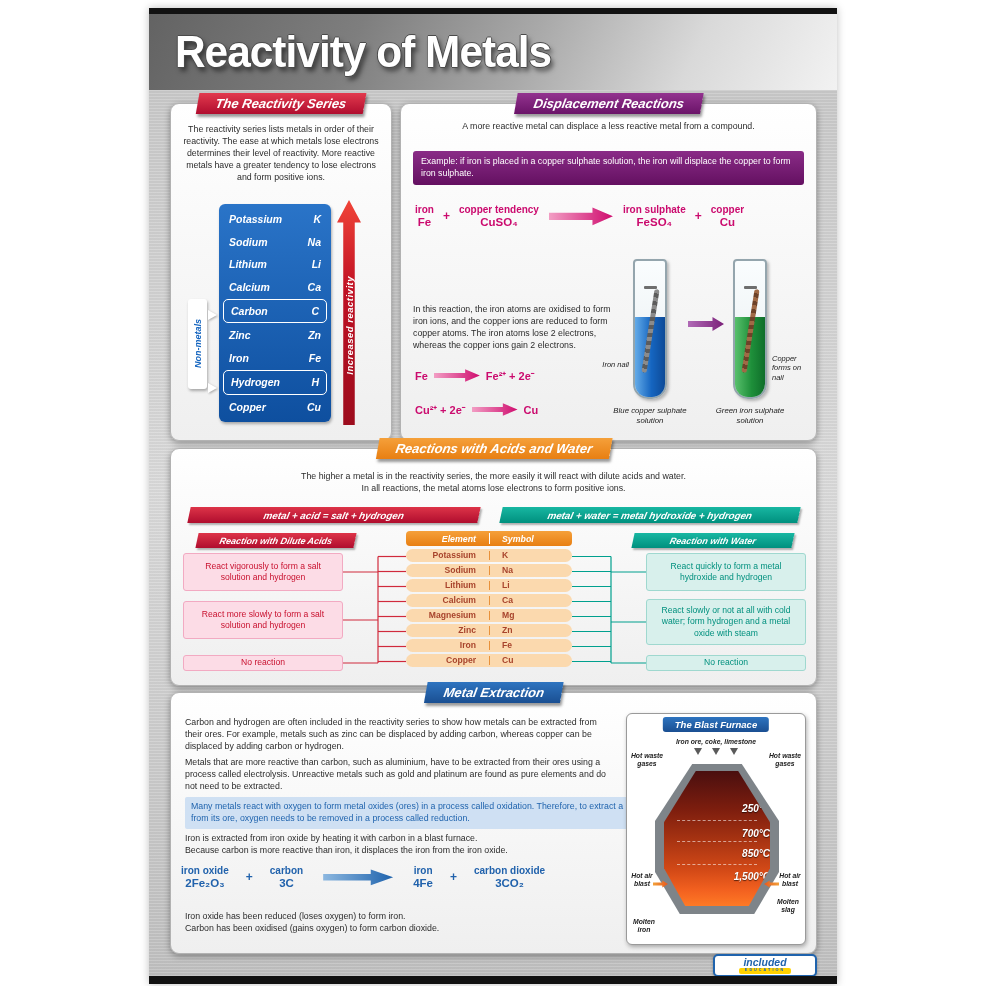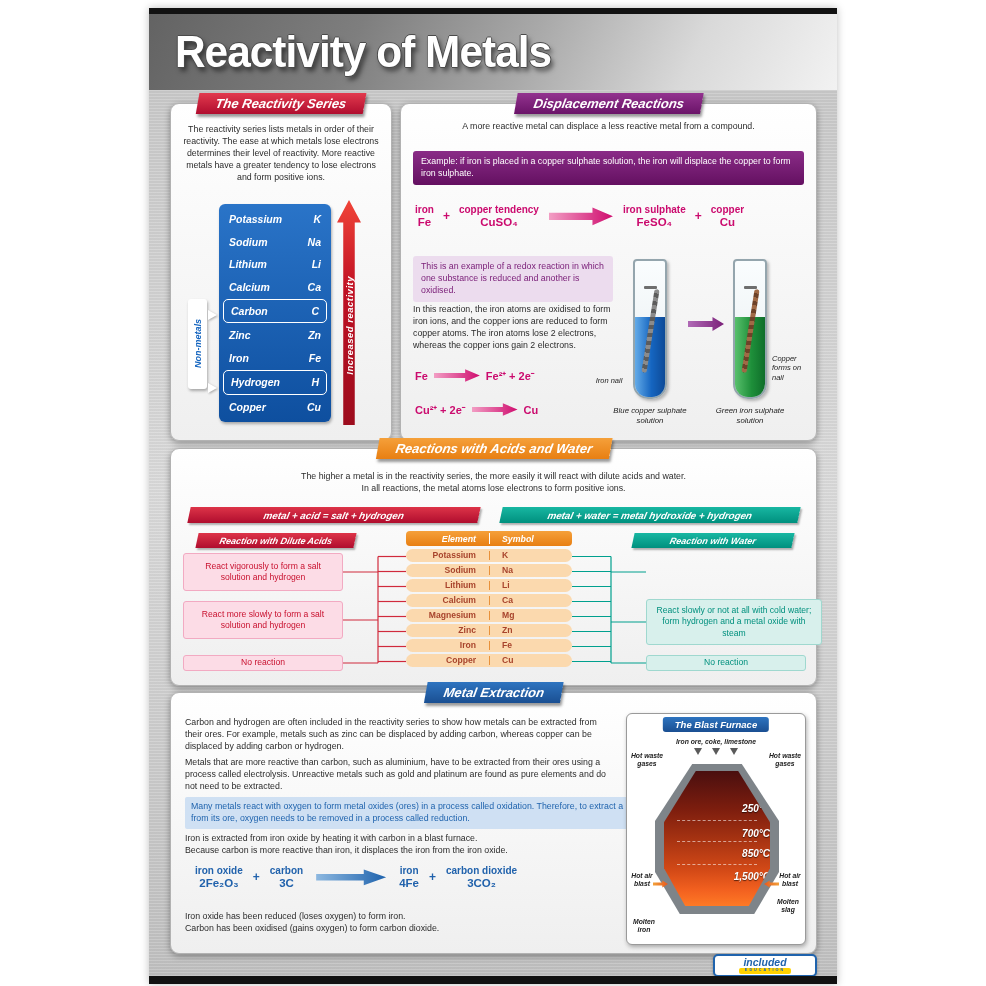--- a/index.html
+++ b/index.html
@@ -197,21 +197,20 @@
         <span class="stack">
             <span class="nm">iron sulphate</span>
             <span class="fm">FeSO₄</span>
           </span>
         <span class="plus">+</span>
         <span class="stack">
             <span class="nm">copper</span>
             <span class="fm">Cu</span>
           </span>
       </div>
-      <div class="pbox small" style="position:absolute;left:12px;top:152px;width:200px;background:#ecdcee;color:#7b2079">This is an example of a redox reaction in which one substance is reduced and another is oxidised.</div>
       <p class="small" style="position:absolute;left:12px;top:200px;width:200px">In this reaction, the iron atoms are oxidised to form iron ions, and the copper ions are reduced to form copper atoms. The iron atoms lose 2 electrons, whereas the copper ions gain 2 electrons.</p>
       <div class="halfeq magenta" style="left:14px;top:264px">
         <span>Fe</span>
         <span class="arrow-r arrow-pink" style="width:46px;height:14px"></span>
         <span>Fe²⁺ +  2e⁻</span>
       </div>
       <div class="halfeq magenta" style="left:14px;top:298px">
         <span>Cu²⁺ +  2e⁻</span>
         <span class="arrow-r arrow-pink" style="width:46px;height:14px"></span>
         <span>Cu</span>
@@ -221,21 +220,21 @@
         <div class="liquid blue"></div>
         <div class="nail steel"></div>
         <div class="nailhead"></div>
       </div>
       <div class="tube" style="left:332px;top:155px">
         <div class="liquid green"></div>
         <div class="nail copper"></div>
         <div class="nailhead"></div>
       </div>
       <span class="arrow-r arrow-purple" style="position:absolute;left:287px;top:212px;width:36px;height:16px"></span>
-      <div class="tubelabel" style="left:188px;top:272px;width:40px;text-align:center">Iron nail</div>
+      <div class="tubelabel" style="left:188px;top:256px;width:40px;text-align:right">Iron nail</div>
       <div class="tubelabel" style="left:371px;top:250px;width:42px">Copper forms on nail</div>
       <div class="tubecaption" style="left:201px;top:302px;width:96px">Blue copper sulphate solution</div>
       <div class="tubecaption" style="left:301px;top:302px;width:96px">Green iron sulphate solution</div>
     </section>
 
     <section class="panel" style="left:21px;top:440px;width:647px;height:238px">
       <div class="banner orange">Reactions with Acids and Water</div>
       <p class="small center" style="position:absolute;top:34px;left:60px;right:60px">In all reactions, the metal atoms lose electrons to form positive ions.</p>
       <p class="small center" style="position:absolute;top:22px;left:60px;right:60px">The higher a metal is in the reactivity series, the more easily it will react with dilute acids and water.</p>
       <div class="eqbanner red" style="left:18px;top:58px;width:290px">metal + acid = salt + hydrogen</div>
@@ -318,32 +317,33 @@
         <div class="arow">
             <span class="acell-l">Copper</span>
             <span class="asep"></span>
             <span class="acell-r">Cu</span>
           </div>
       </div>
 
       <div class="reactbox pink" style="left:12px;top:152px;width:160px;height:38px">React more slowly to form a salt solution and hydrogen</div>
       <div class="reactbox pink" style="left:12px;top:104px;width:160px;height:38px">React vigorously to form a salt solution and hydrogen</div>
       <div class="reactbox pink" style="left:12px;top:206px;width:160px;height:16px">No reaction</div>
-      <div class="reactbox teal" style="left:475px;top:150px;width:176px;height:46px">React slowly or not at all with cold water; form hydrogen and a metal oxide with steam</div>
+      <div class="reactbox teal" style="left:475px;top:104px;width:160px;height:38px">React quickly to form a metal hydroxide and hydrogen</div>
+      <div class="reactbox teal" style="left:475px;top:150px;width:160px;height:46px">React slowly or not at all with cold water; form hydrogen and a metal oxide with steam</div>
       <div class="reactbox teal" style="left:475px;top:206px;width:160px;height:16px">No reaction</div>
     </section>
 
     <section class="panel" style="left:21px;top:684px;width:647px;height:262px">
       <div class="banner blue">Metal Extraction</div>
       <p class="small" style="position:absolute;left:14px;top:24px;width:428px">Carbon and hydrogen are often included in the reactivity series to show how metals can be extracted from their ores. For example, metals such as zinc can be displaced by adding carbon, whereas copper can be displaced by adding carbon or hydrogen.</p>
       <p class="small" style="position:absolute;left:14px;top:64px;width:428px">Metals that are more reactive than carbon, such as aluminium, have to be extracted from their ores using a process called electrolysis. Unreactive metals such as gold and platinum are found as pure elements and do not need to be extracted.</p>
       <div class="highlight" style="left:14px;top:104px;width:480px">Many metals react with oxygen to form metal oxides (ores) in a process called oxidation. Therefore, to extract a metal from its ore, oxygen needs to be removed in a process called reduction.</div>
       <p class="small" style="position:absolute;left:14px;top:140px;width:428px">Iron is extracted from iron oxide by heating it with carbon in a blast furnace.</p>
       <p class="small" style="position:absolute;left:14px;top:152px;width:428px">Because carbon is more reactive than iron, it displaces the iron from the iron oxide.</p>
-      <div class="chemrow bluetxt" style="left:24px;top:172px;gap:5px">
+      <div class="chemrow bluetxt" style="left:10px;top:172px;gap:12px">
         <span class="stack">
             <span class="nm">iron oxide</span>
             <span class="fm">2Fe₂O₃</span>
           </span>
         <span class="plus">+</span>
         <span class="stack">
             <span class="nm">carbon</span>
             <span class="fm">3C</span>
           </span>
         <span class="arrow-r arrow-blue" style="width:70px;height:18px;margin:0 8px"></span>

